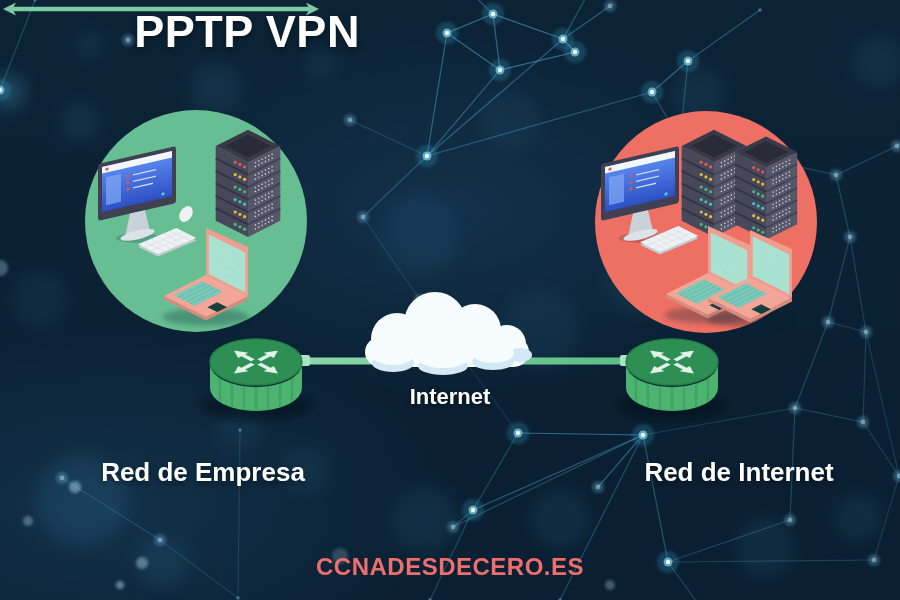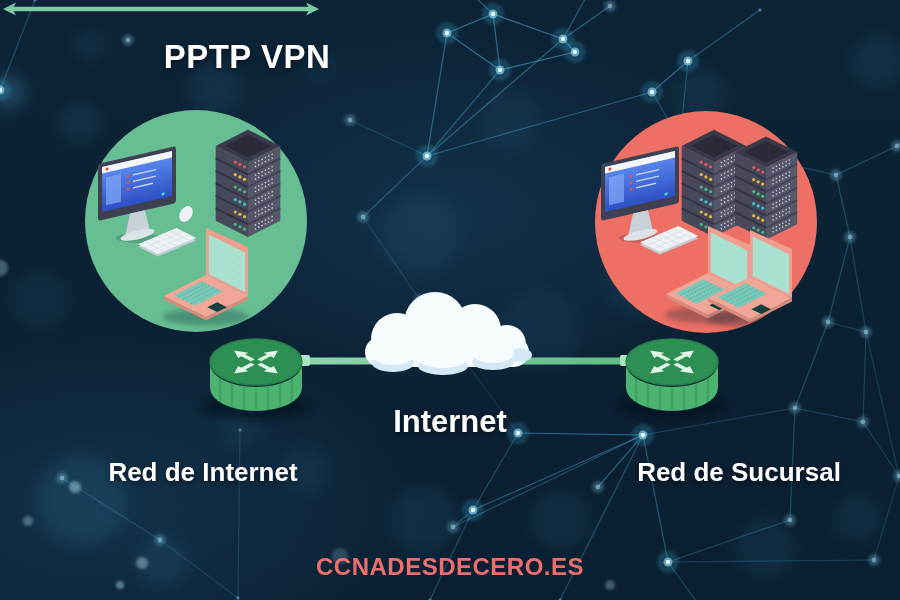--- a/index.html
+++ b/index.html
@@ -7,23 +7,23 @@
     position:relative;width:900px;height:600px;overflow:hidden;
     font-family:"Liberation Sans",sans-serif;
     background:
       radial-gradient(55% 45% at 12% 85%, rgba(45,110,160,0.22), rgba(45,110,160,0) 70%),
       radial-gradient(60% 50% at 50% 35%, #12314b 0%, rgba(18,49,75,0) 62%),
       linear-gradient(#0c2336,#0a1f31);
   }
   .stage svg{position:absolute;left:0;top:0;}
   .lbl{position:absolute;text-align:center;color:#ffffff;font-weight:bold;
        text-shadow:0 2px 5px rgba(0,0,0,.45);user-select:none;}
-  .title{left:86px;top:38px;width:322px;font-size:33px;letter-spacing:.5px;}
+  .title{left:86px;top:6px;width:322px;font-size:45px;letter-spacing:.5px;}
   .underline{left:86px;top:64px;width:322px;height:18px;position:absolute;}
-  .internet{left:350px;top:404px;width:200px;font-size:31px;}
+  .internet{left:350px;top:384px;width:200px;font-size:22px;}
   .left-net{left:71px;top:457px;width:264px;font-size:26px;}
   .right-net{left:607px;top:457px;width:264px;font-size:26px;}
   .footer{left:300px;top:553px;width:300px;font-size:24px;letter-spacing:.5px;
           color:#ee6e6e;text-shadow:none;}
 </style>
 </head>
 <body>
 
 <div class="stage">
 
@@ -417,16 +417,16 @@
 
   <div class="lbl title">PPTP VPN</div>
 
   <svg class="underline" width="322" height="18" viewBox="0 0 322 18">
     <line x1="12" y1="9" x2="310" y2="9" stroke="#7ccaa1" stroke-width="4.5"></line>
     <polygon points="3,9 16,2.5 12.5,9 16,15.5" fill="#7ccaa1"></polygon>
     <polygon points="319,9 306,2.5 309.5,9 306,15.5" fill="#7ccaa1"></polygon>
   </svg>
 
   <div class="lbl internet">Internet</div>
-  <div class="lbl left-net">Red de Internet</div>
-  <div class="lbl right-net">Red de Sucursal</div>
+  <div class="lbl left-net">Red de Empresa</div>
+  <div class="lbl right-net">Red de Internet</div>
   <div class="lbl footer">CCNADESDECERO.ES</div>
 </div>
 
 </body></html>

